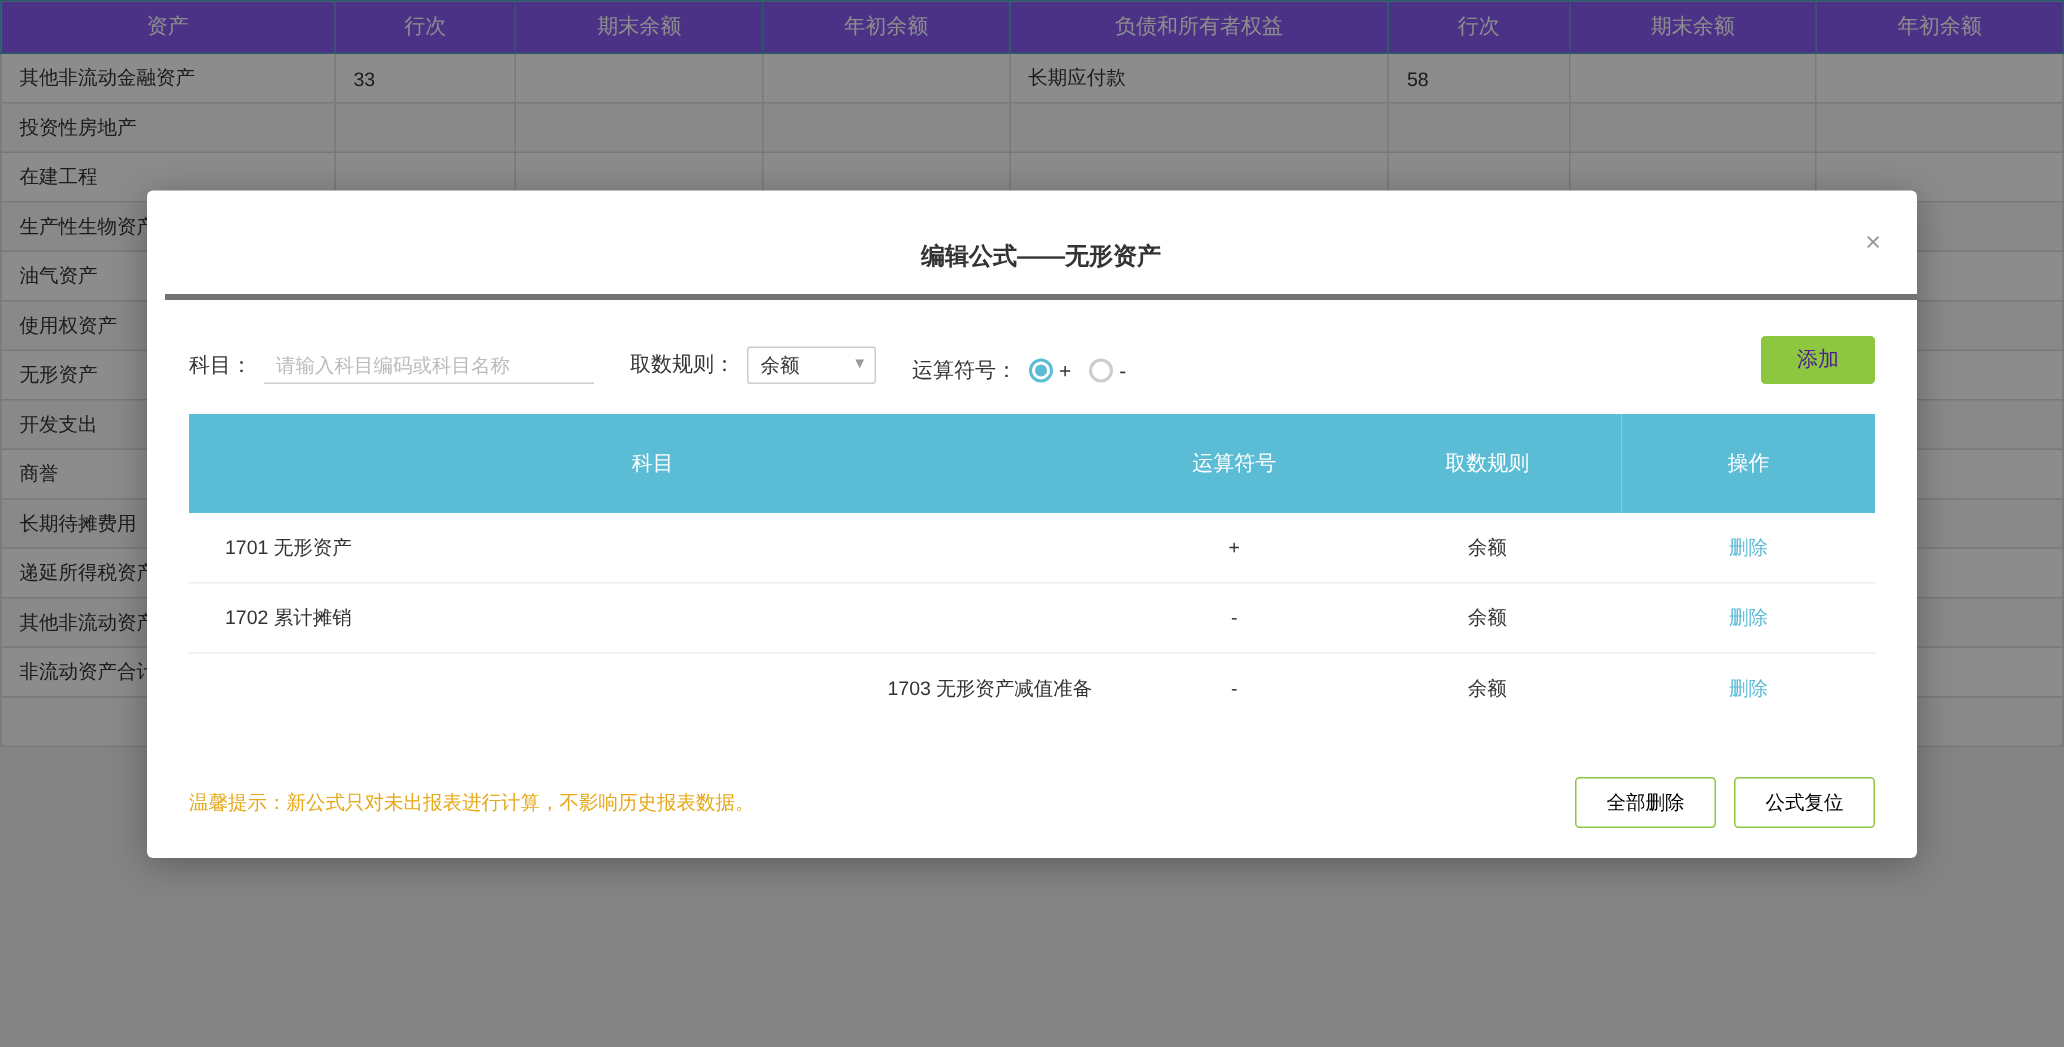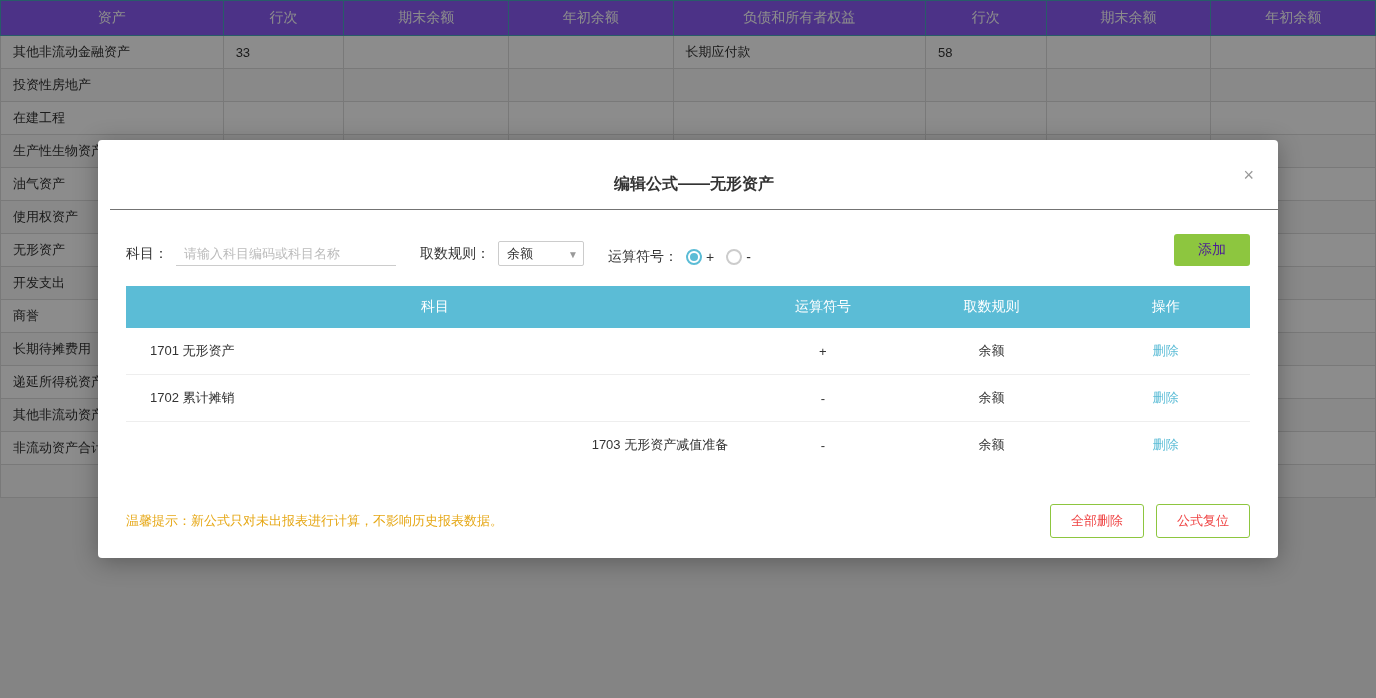--- a/index.html
+++ b/index.html
@@ -63,21 +63,21 @@
       border-radius: 4px;
       width: 1180px;
       max-width: 95vw;
       box-shadow: 0 4px 24px rgba(0,0,0,0.3);
       position: relative;
     }
 
     .modal-header {
       padding: 34px 24px 14px;
       text-align: center;
-      border-bottom: 1px solid #737373;
+      border-bottom: 4px solid #737373;
       position: relative;
       margin-left: 12px;
     }
 
     .modal-title {
       font-size: 16px;
       color: #333;
       font-weight: bold;
     }
 
@@ -222,21 +222,21 @@
 
     
     .data-table {
       width: 100%;
       border-collapse: collapse;
     }
 
     .data-table thead tr th {
       background: #5bbcd6;
       color: #fff;
-      padding: 12px 16px;
+      padding: 24px 16px;
       text-align: center;
       font-weight: normal;
       font-size: 14px;
     }
 
     .data-table tbody tr td {
       padding: 14px 16px;
       border-bottom: 1px solid #eee;
       color: #333;
       font-size: 13px;
@@ -281,21 +281,21 @@
       font-size: 13px;
     }
 
     .footer-buttons {
       display: flex;
       gap: 12px;
     }
 
     .btn-outline {
       border: 1px solid #8dc63f;
-      color: #ef4444;
+      color: #000000;
       background: #fff;
       border-radius: 3px;
       padding: 7px 20px;
       font-size: 13px;
       cursor: pointer;
     }
 
     
     .col-subject { width: 55%; }
     .col-operator { width: 14%; }

